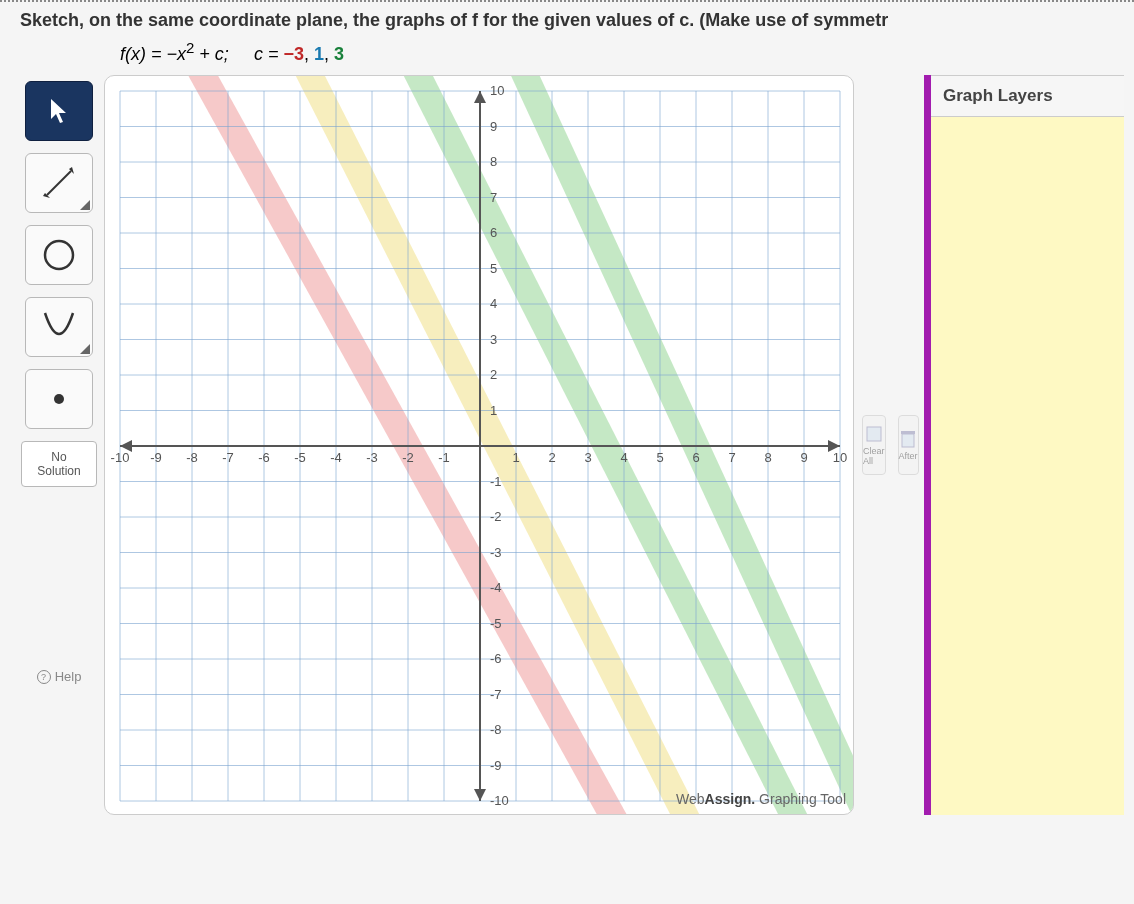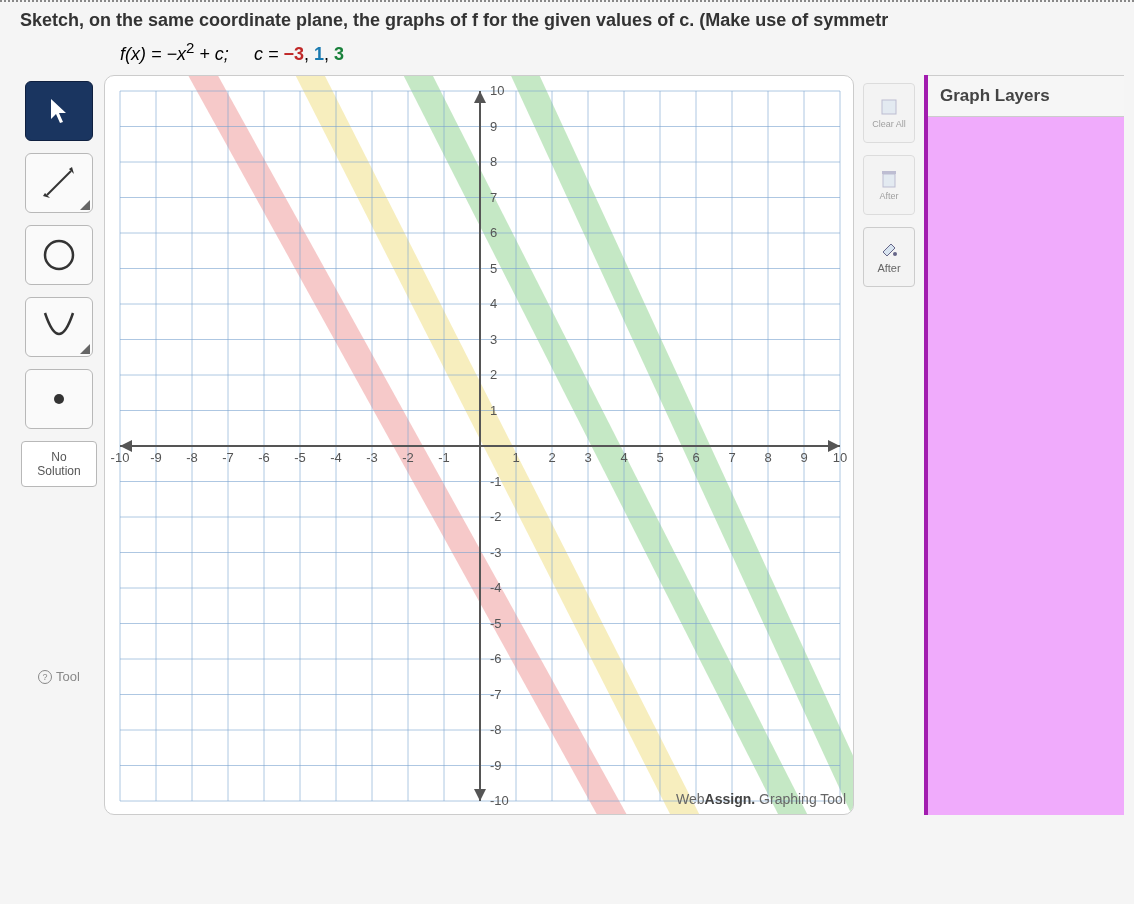--- a/index.html
+++ b/index.html
@@ -120,40 +120,40 @@
     .tick-label { font-size: 13px; fill: #555; }
     .arrow { fill: #555; }
     .ray-red { stroke: rgba(220,40,40,0.25); stroke-width: 26; }
     .ray-yellow { stroke: rgba(230,200,40,0.3); stroke-width: 26; }
     .ray-green { stroke: rgba(90,190,90,0.35); stroke-width: 26; }
 
     .right-tools {
       width: 70px;
       padding: 8px;
       display:flex;
-      flex-direction:column;
+      flex-direction:row;
       align-items:center;
       gap:12px;
     }
     .right-btn {
       width: 52px; height: 60px;
       border:1px solid #ccc; border-radius:4px;
       background:#f3f3f3;
       display:flex; flex-direction:column;
       align-items:center; justify-content:center;
       font-size: 11px; color:#666;
       cursor:pointer;
       gap:2px;
     }
     .right-btn.disabled { opacity:0.6; }
 
     .graph-layers-panel {
       flex: 1;
-      background: #f0abfc;
-      border-left: 4px solid #a21caf;
+      background: #fef9c3;
+      border-left: 7px solid #a21caf;
     }
     .gl-header {
       background: #f6f6f6;
       border-top: 1px solid #ccc;
       border-bottom: 1px solid #ccc;
       padding: 10px 12px;
       font-size: 17px;
       font-weight: bold;
       color: #444;
     }
@@ -222,21 +222,21 @@
       <svg width="20" height="20">
           <circle cx="10" cy="10" r="5" fill="#333"></circle>
         </svg>
     </div>
     <div class="no-solution">
       <span>No</span>
       <span>Solution</span>
     </div>
     <div class="help-link">
       <span class="qicon">?</span>
-      <span>Tool</span>
+      <span>Help</span>
     </div>
   </div>
 
   <div class="graph-area-wrap">
     <div class="graph-wrap">
       <svg class="graph-svg" id="graph-svg">
           <g>
             <line x1="87" y1="-20.5" x2="519" y2="760.5" class="ray-red"></line>
             <line x1="195" y1="-20.5" x2="591" y2="760.5" class="ray-yellow"></line>
             <line x1="303" y1="-20.5" x2="699" y2="760.5" class="ray-green"></line>

